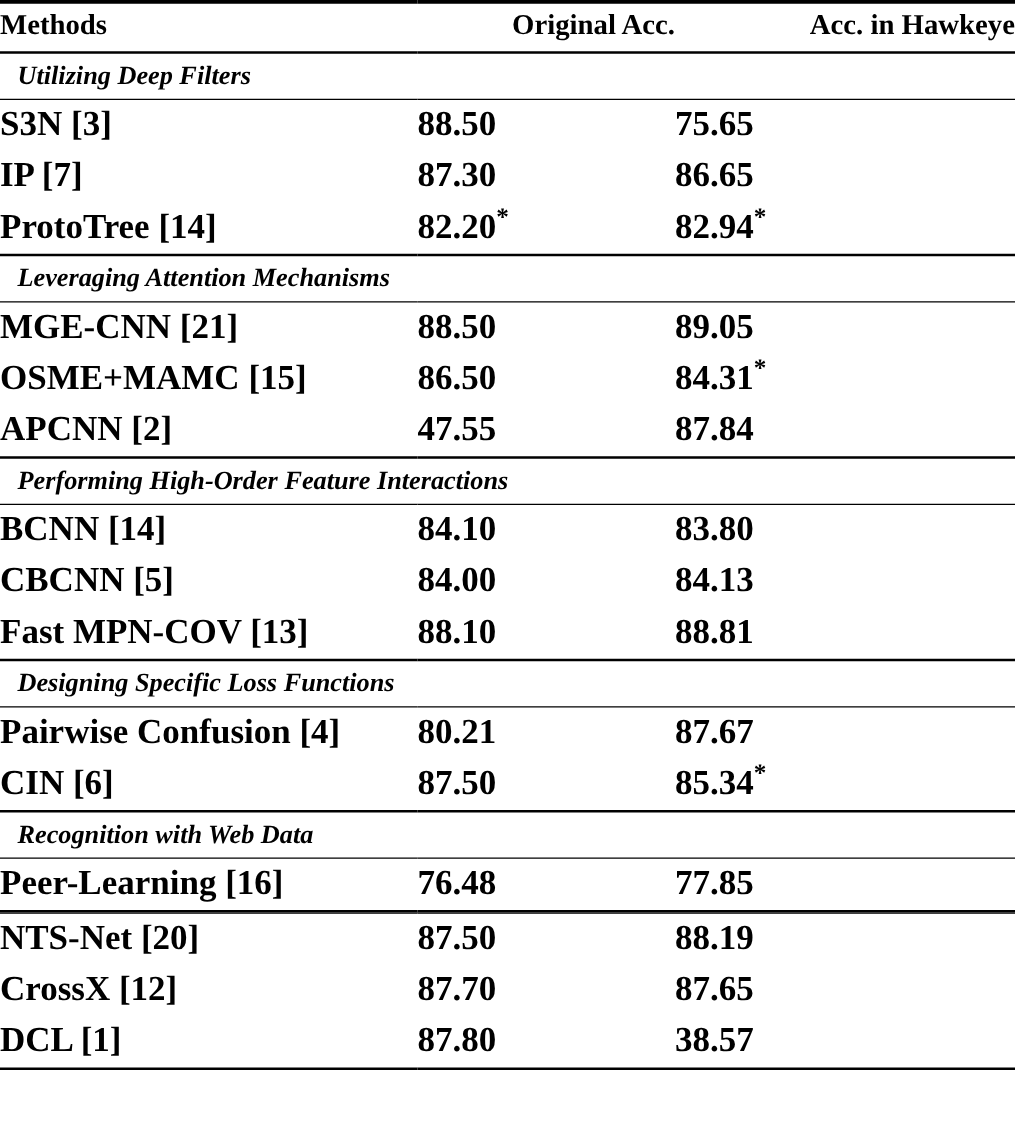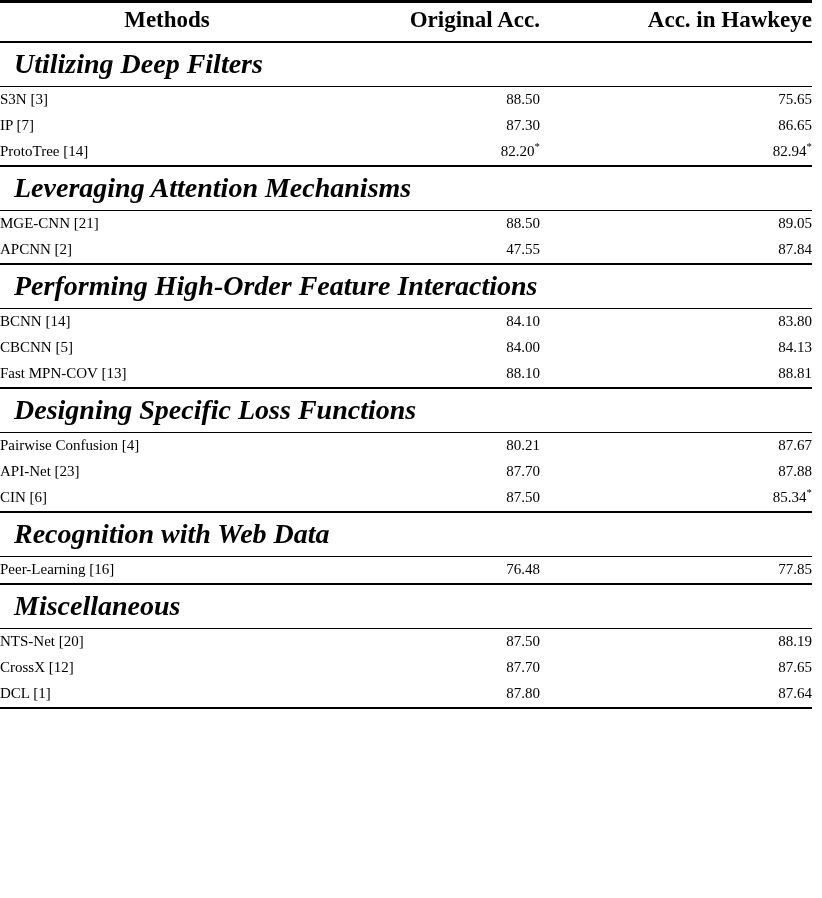--- a/index.html
+++ b/index.html
@@ -67,51 +67,51 @@
   
   tr.head-row th {
     font-weight: bold;
     font-style: normal;
     font-size: 23px;
     padding: 4px 0 8px 0;
     vertical-align: bottom;
     white-space: nowrap;
   }
   th.h-method {
-    text-align: center;
+    text-align: left;
     padding-left: 14px;
   }
   th.h-orig, th.h-hawk {
     text-align: right;
   }
 
   
   tr.section-row td.section-cell {
     font-weight: bold;
     font-style: italic;
-    font-size: 28px;
+    font-size: 21px;
     text-align: left;
     padding: 5px 0 6px 14px;
     white-space: nowrap;
   }
 
   
   tr.data-row td {
-    font-weight: normal;
+    font-weight: bold;
     font-style: normal;
-    font-size: 15px;
+    font-size: 28px;
     padding: 4px 0 5px 0;
     white-space: nowrap;
   }
   td.d-method {
     text-align: left;
     padding-left: 14px;
   }
   td.d-val {
-    text-align: right;
+    text-align: left;
   }
   .star {
     font-size: 0.72em;
     vertical-align: super;
     line-height: 0;
   }
 </style>
 </head>
 <body>
 
@@ -164,20 +164,25 @@
         </tr>
         <tr class="rule-thin">
           <td colspan="3"></td>
         </tr>
         <tr class="data-row">
           <td class="d-method">MGE-CNN [21]</td>
           <td class="d-val">88.50</td>
           <td class="d-val">89.05</td>
         </tr>
         <tr class="data-row">
+          <td class="d-method">OSME+MAMC [15]</td>
+          <td class="d-val">86.50</td>
+          <td class="d-val">84.31<span class="star">*</span></td>
+        </tr>
+        <tr class="data-row">
           <td class="d-method">APCNN [2]</td>
           <td class="d-val">47.55</td>
           <td class="d-val">87.84</td>
         </tr>
         <tr class="rule-thick">
           <td colspan="3"></td>
         </tr>
         <tr class="section-row">
           <td class="section-cell" colspan="3">Performing High-Order Feature Interactions</td>
         </tr>
@@ -207,25 +212,20 @@
         </tr>
         <tr class="rule-thin">
           <td colspan="3"></td>
         </tr>
         <tr class="data-row">
           <td class="d-method">Pairwise Confusion [4]</td>
           <td class="d-val">80.21</td>
           <td class="d-val">87.67</td>
         </tr>
         <tr class="data-row">
-          <td class="d-method">API-Net [23]</td>
-          <td class="d-val">87.70</td>
-          <td class="d-val">87.88</td>
-        </tr>
-        <tr class="data-row">
           <td class="d-method">CIN [6]</td>
           <td class="d-val">87.50</td>
           <td class="d-val">85.34<span class="star">*</span></td>
         </tr>
         <tr class="rule-thick">
           <td colspan="3"></td>
         </tr>
         <tr class="section-row">
           <td class="section-cell" colspan="3">Recognition with Web Data</td>
         </tr>
@@ -233,39 +233,36 @@
           <td colspan="3"></td>
         </tr>
         <tr class="data-row">
           <td class="d-method">Peer-Learning [16]</td>
           <td class="d-val">76.48</td>
           <td class="d-val">77.85</td>
         </tr>
         <tr class="rule-thick">
           <td colspan="3"></td>
         </tr>
-        <tr class="section-row">
-          <td class="section-cell" colspan="3">Miscellaneous</td>
-        </tr>
         <tr class="rule-thin">
           <td colspan="3"></td>
         </tr>
         <tr class="data-row">
           <td class="d-method">NTS-Net [20]</td>
           <td class="d-val">87.50</td>
           <td class="d-val">88.19</td>
         </tr>
         <tr class="data-row">
           <td class="d-method">CrossX [12]</td>
           <td class="d-val">87.70</td>
           <td class="d-val">87.65</td>
         </tr>
         <tr class="data-row">
           <td class="d-method">DCL [1]</td>
           <td class="d-val">87.80</td>
-          <td class="d-val">87.64</td>
+          <td class="d-val">38.57</td>
         </tr>
         <tr class="rule-bottom">
           <td colspan="3"></td>
         </tr>
       </tbody>
   </table>
 </div>
 
 </body></html>

